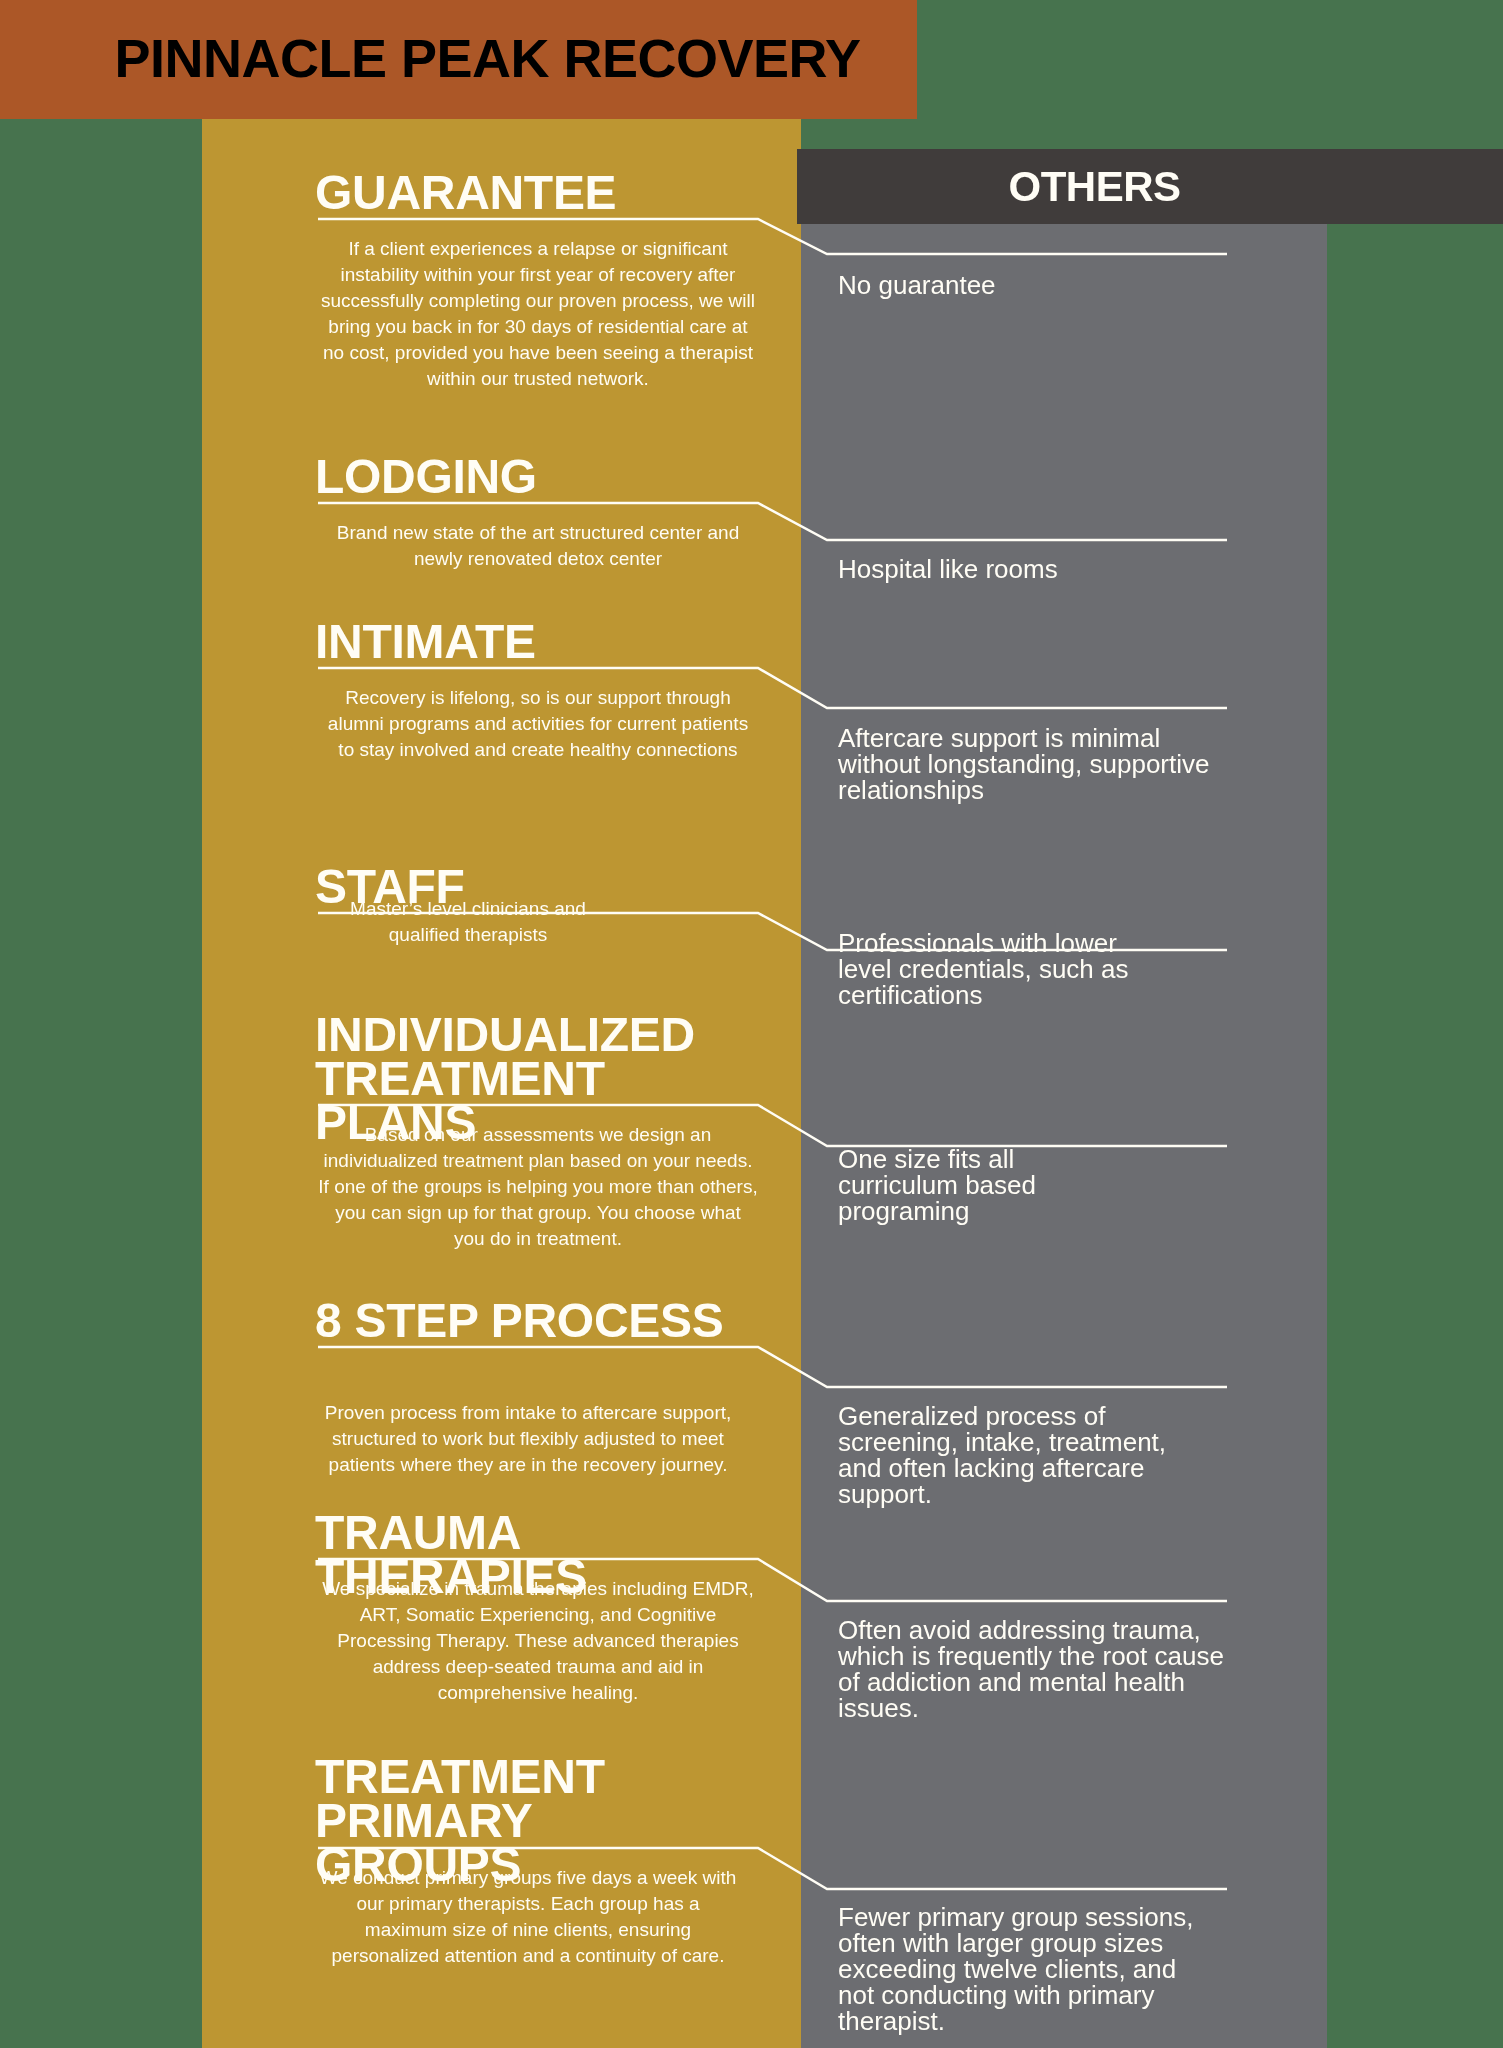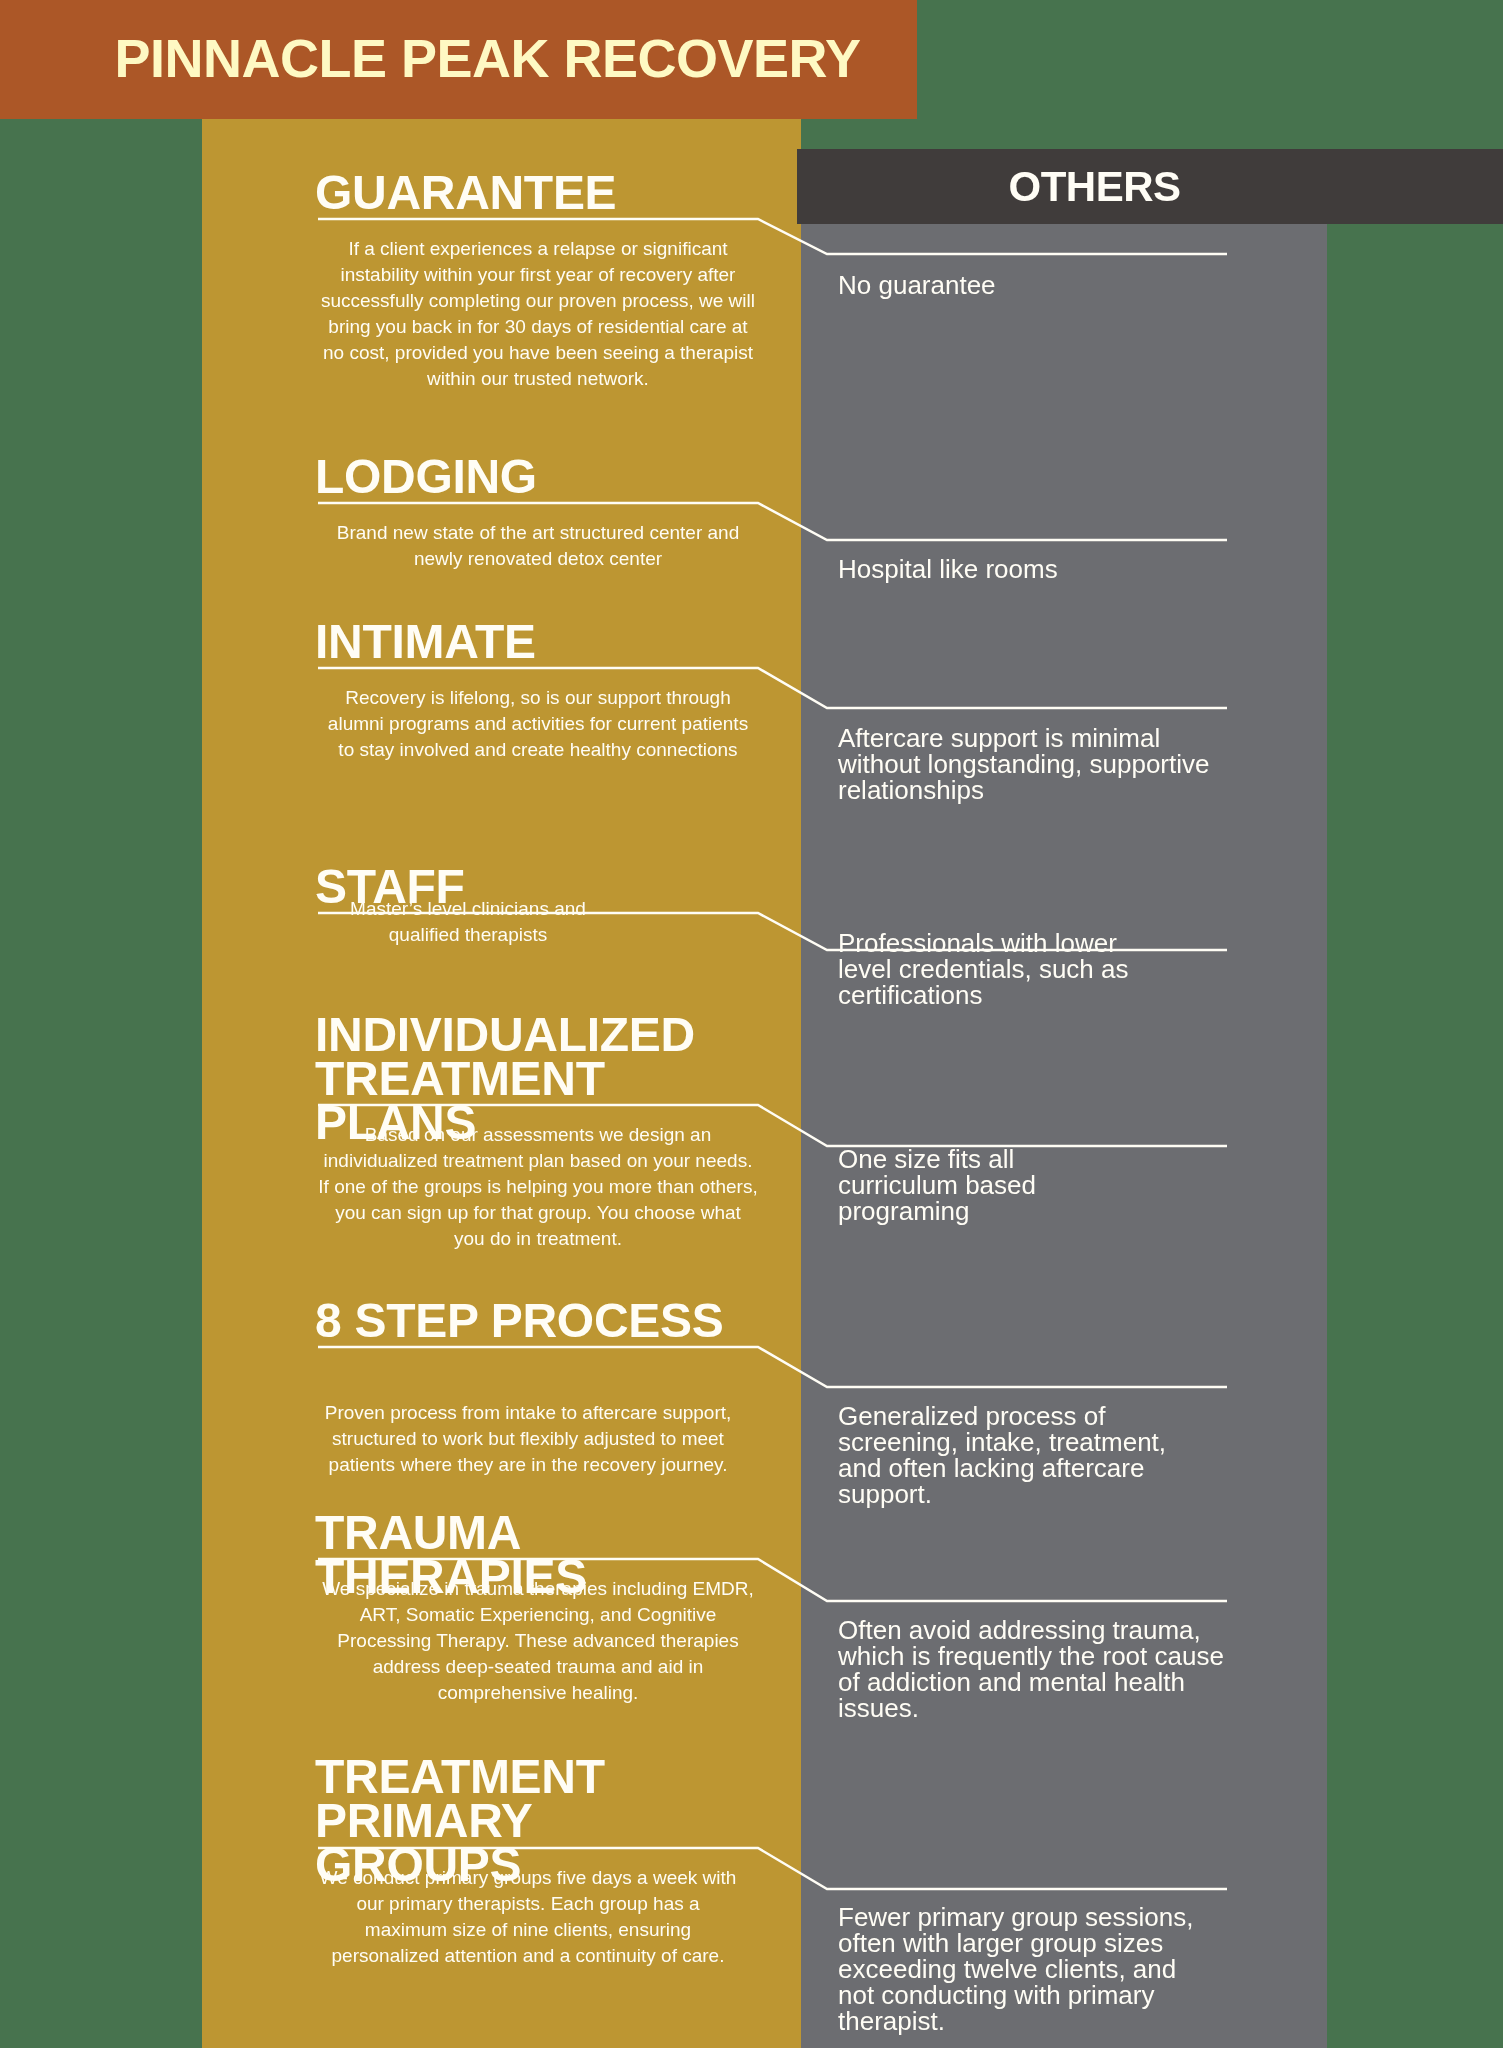--- a/index.html
+++ b/index.html
@@ -7,21 +7,21 @@
       width: 1503px; height: 2048px; position: relative; overflow: hidden;
       background: #47734e;
       font-family: "Liberation Sans", "DejaVu Sans", sans-serif;
       color: #fffdf5;
     }
     .abs { position: absolute; }
     #title-bar { left: 0; top: 0; width: 917px; height: 119px; background: #ac5727; }
     #title-text {
       position: absolute; left: 0; width: 975px; top: 28px; text-align: center;
       font-size: 54px; font-weight: bold; letter-spacing: -0.5px; line-height: 60px;
-      color: #fef9c3;
+      color: #000000;
     }
     #gold-col { left: 202px; top: 119px; width: 599px; height: 1929px; background: #bd9632; }
     #gray-col { left: 801px; top: 194px; width: 526px; height: 1854px; background: #6c6d71; }
     #others-bar { left: 797px; top: 119px; width: 706px; height: 75px; background: #403c3b; margin-top: 30px; }
     #others-text {
       position: absolute; left: 0; width: 595px; top: 14px; text-align: center;
       font-size: 42px; font-weight: bold; line-height: 48px; letter-spacing: -0.5px;
     }
     svg#connectors { position: absolute; left: 0; top: 0; width: 1503px; height: 2048px; pointer-events: none; }
     .heading {

